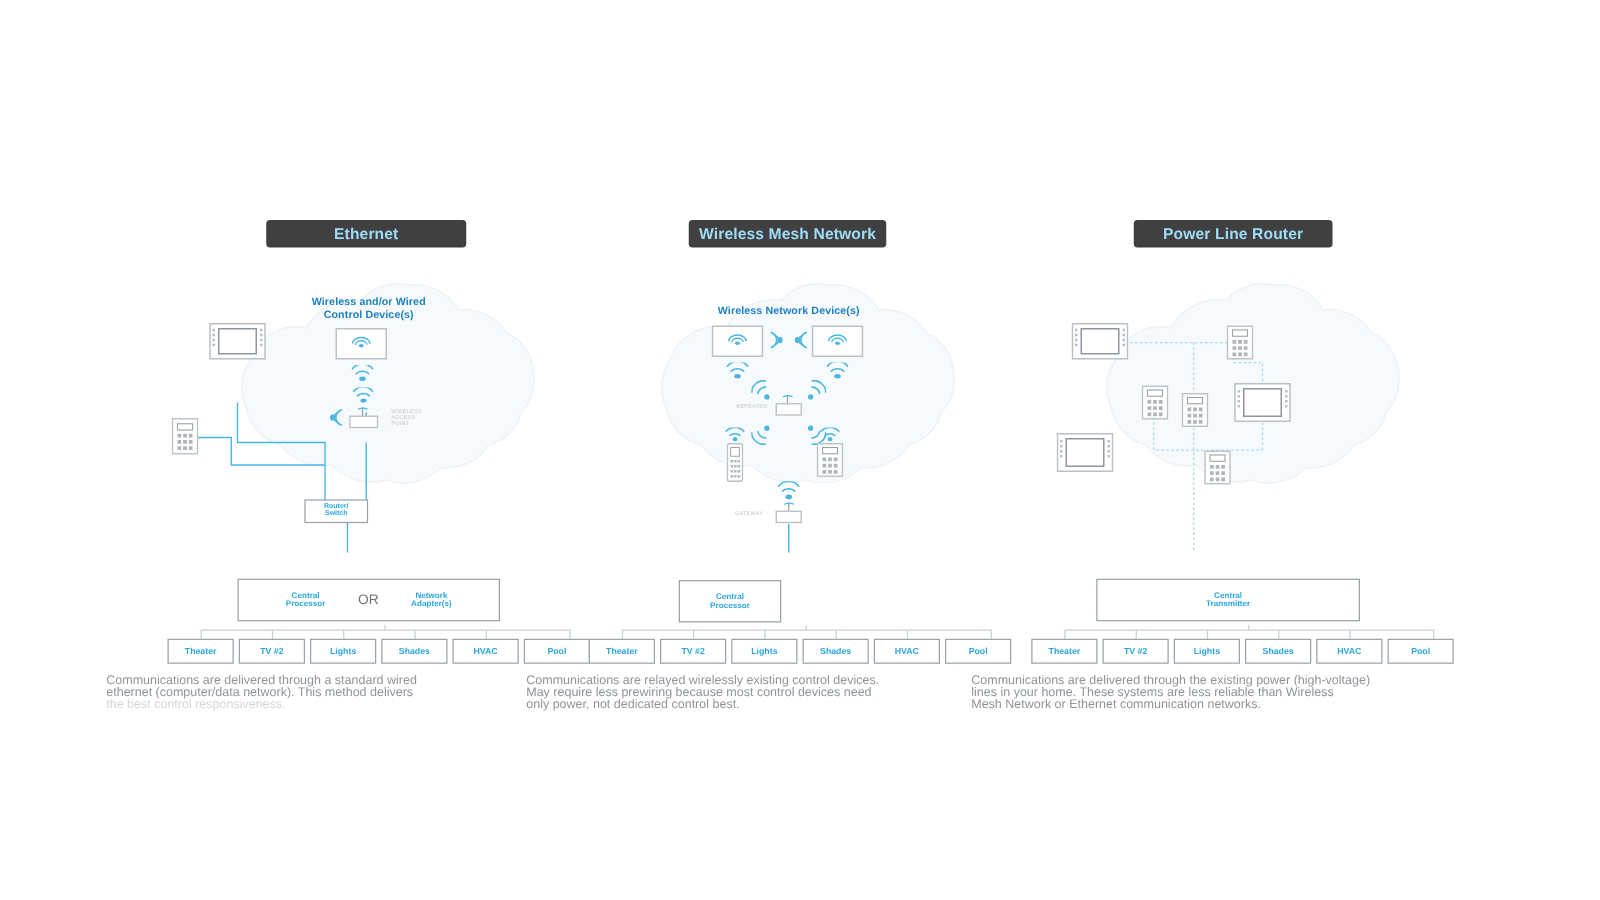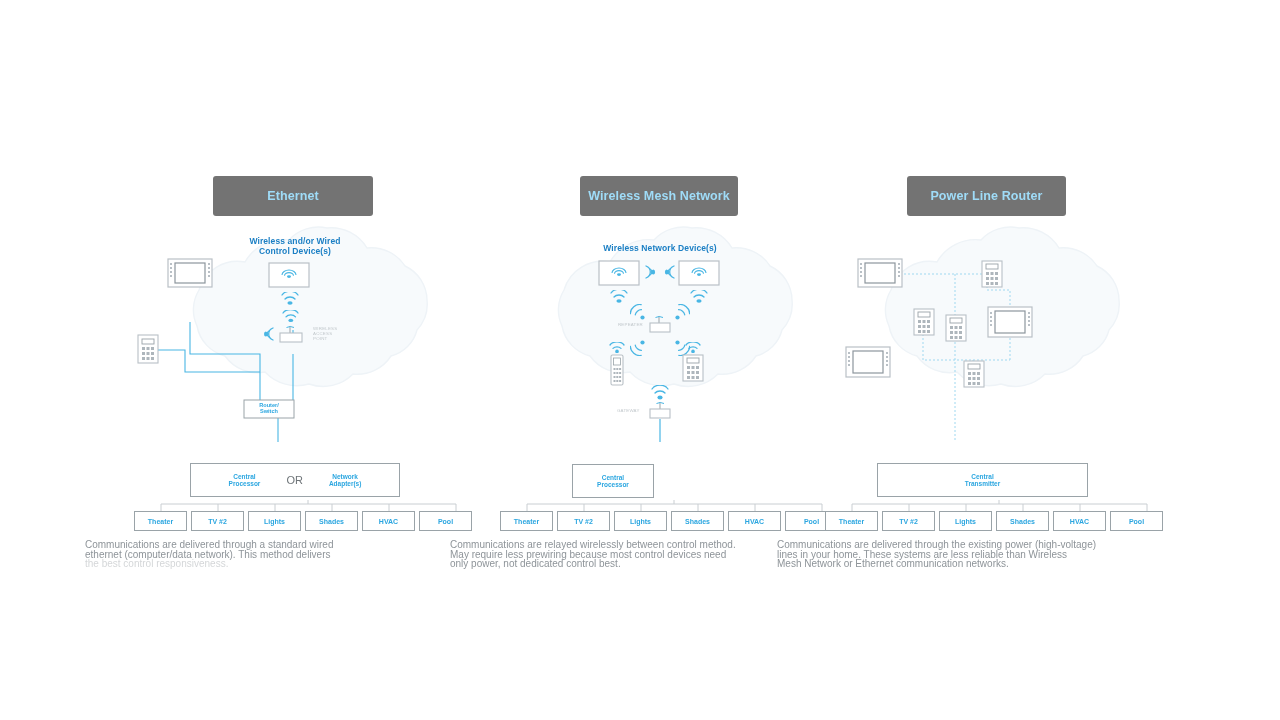--- a/index.html
+++ b/index.html
@@ -5,27 +5,27 @@
   html,body{margin:0;padding:0;background:#ffffff;}
   body{
     width:1280px;height:720px;overflow:hidden;
     font-family:"Liberation Sans","DejaVu Sans",sans-serif;
     position:relative;
   }
   .board{position:absolute;left:0;top:0;width:1280px;height:720px;}
 
   .column{position:absolute;top:0;width:420px;height:720px;}
   .col-1{left:85px;}
-  .col-2{left:450px;}
+  .col-2{left:421px;}
   .col-3{left:777px;}
 
   
   .hdr{
-    position:absolute;top:176px;height:40px;
-    background:#737373;border-radius:3px;
+    position:absolute;top:176px;height:22px;
+    background:#404040;border-radius:3px;
     display:flex;align-items:center;justify-content:center;
     color:#9fdcf8;font-size:12.5px;font-weight:bold;letter-spacing:.1px;
     box-shadow:0 0 0 0 transparent;
   }
   .col-1 .hdr{left:128px;width:160px;}
   .col-2 .hdr{left:130px;width:158px;}
   .col-3 .hdr{left:130px;width:159px;}
 
   
   .cloud{position:absolute;left:0;top:222px;width:420px;height:220px;}
@@ -465,21 +465,21 @@
     <div class="leafrow">
       <div class="leaf">Theater</div>
       <div class="leaf">TV #2</div>
       <div class="leaf">Lights</div>
       <div class="leaf">Shades</div>
       <div class="leaf">HVAC</div>
       <div class="leaf">Pool</div>
     </div>
 
     <div class="caption">
-      <span>Communications are relayed wirelessly between control method.</span><br>
+      <span>Communications are relayed wirelessly existing control devices.</span><br>
       <span>May require less prewiring because most control devices need</span><br>
       <span>only power, not dedicated control best.</span>
     </div>
   </div>
 
   <div class="column col-3">
 
     <div class="hdr">Power Line Router</div>
 
     <div class="cloud">

